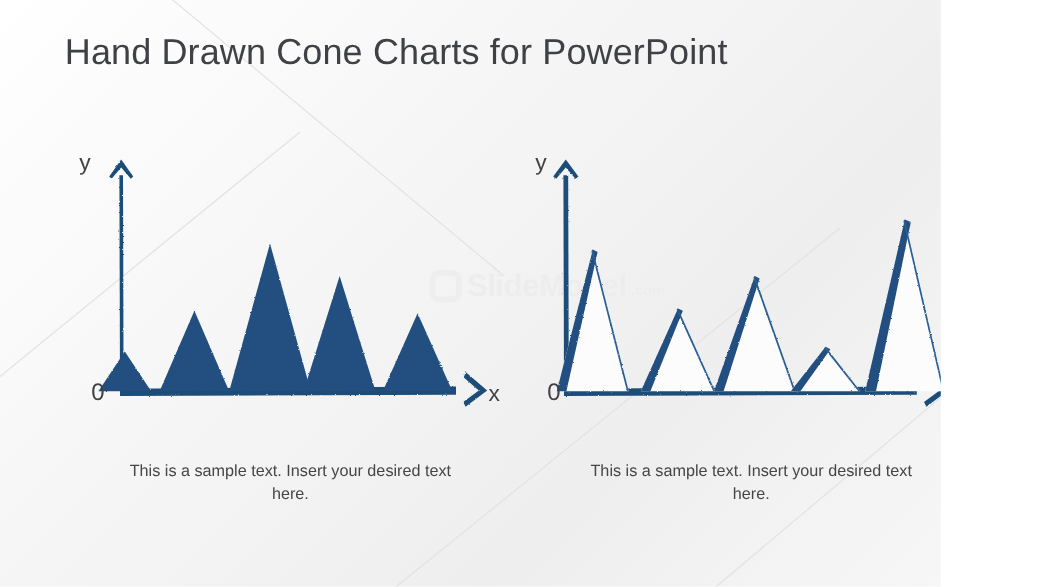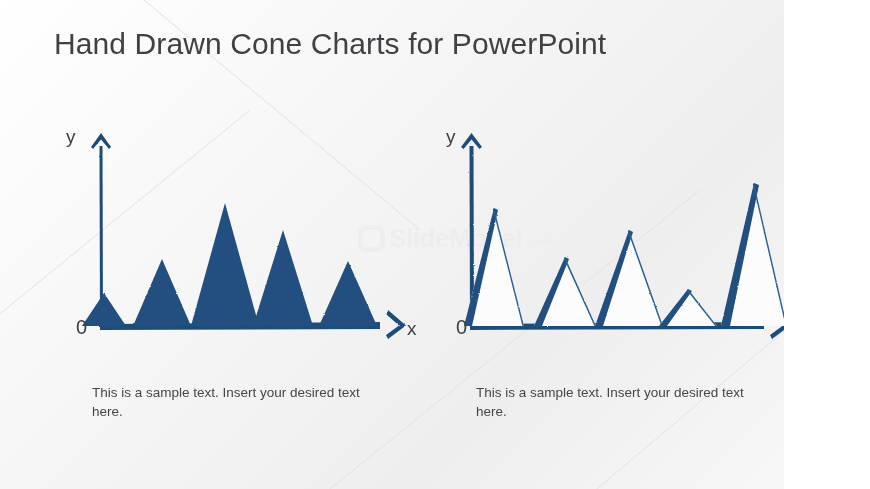--- a/index.html
+++ b/index.html
@@ -105,20 +105,21 @@
     font-family: "Liberation Sans", sans-serif;
   }
   .label-y { left: 4px;  top: 6px; }
   .label-0 { left: 14px; top: 196px; font-size: 20px; }
   .label-x { left: 345px; top: 198px; }
 
   .caption {
     position: absolute;
     top: 383px;
     width: 300px;
+    text-align: center;
     font-size: 13.5px;
     line-height: 19px;
     color: #444648;
   }
   #caption-left  { left: 92px; }
   #caption-right { left: 476px; }
 </style>
 </head>
 <body>
 

